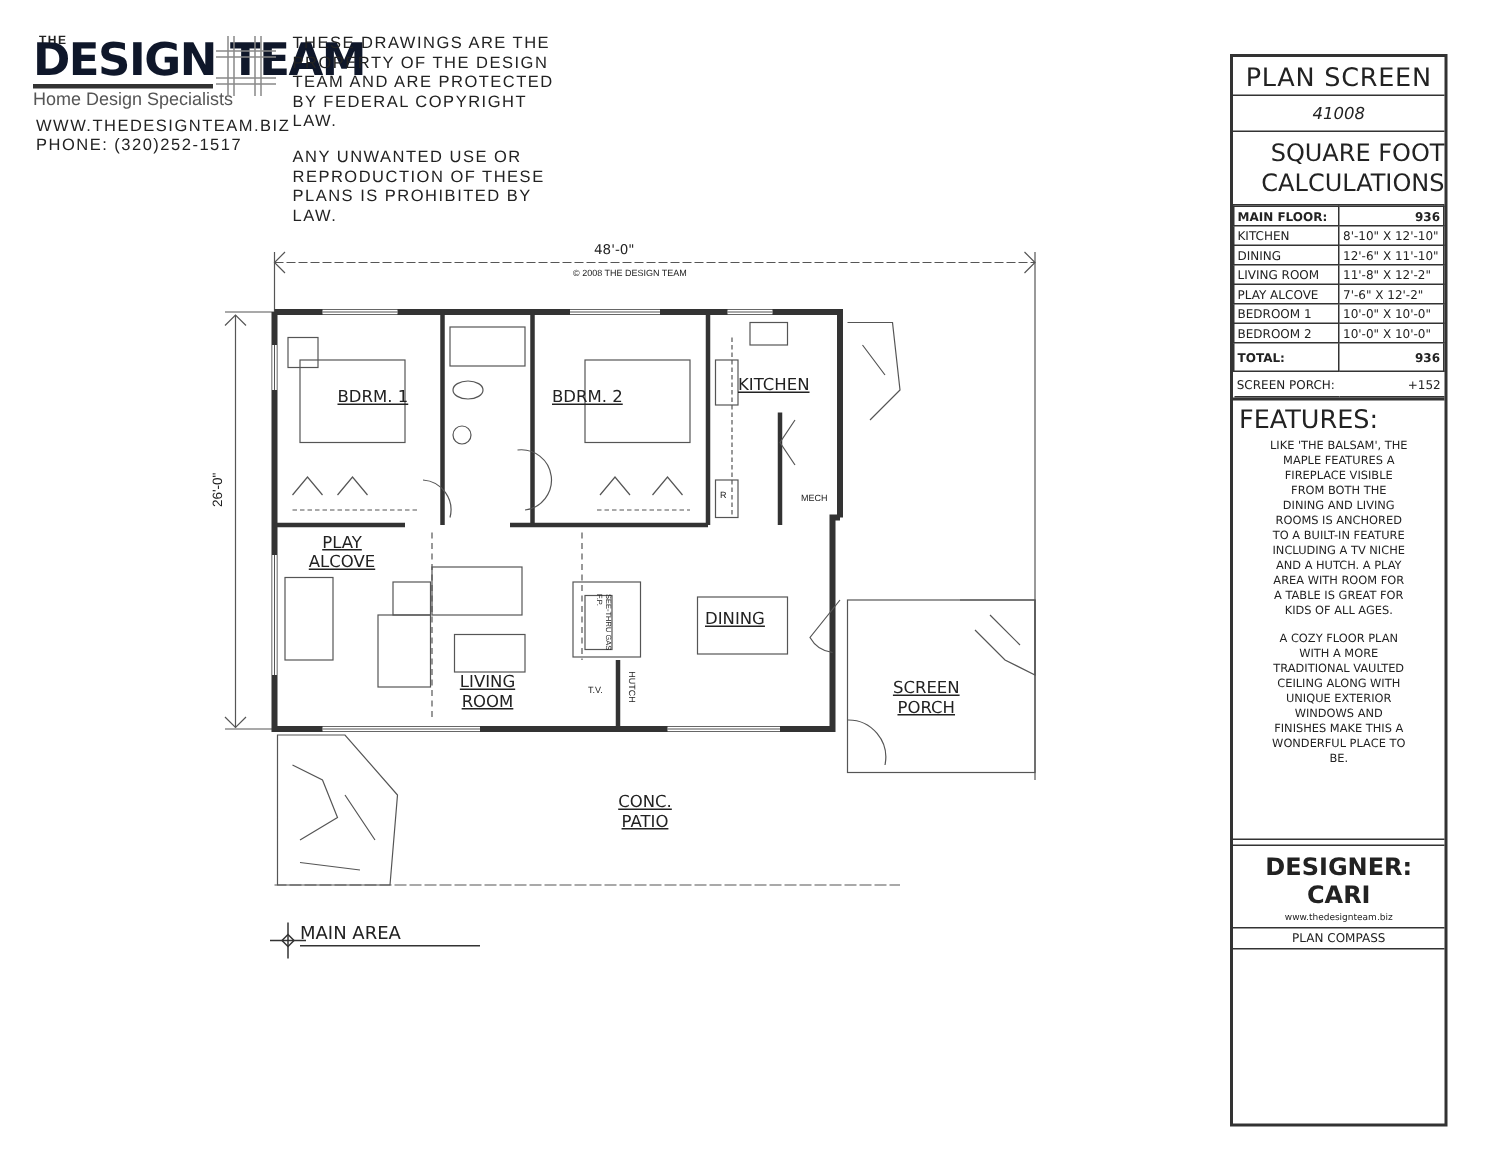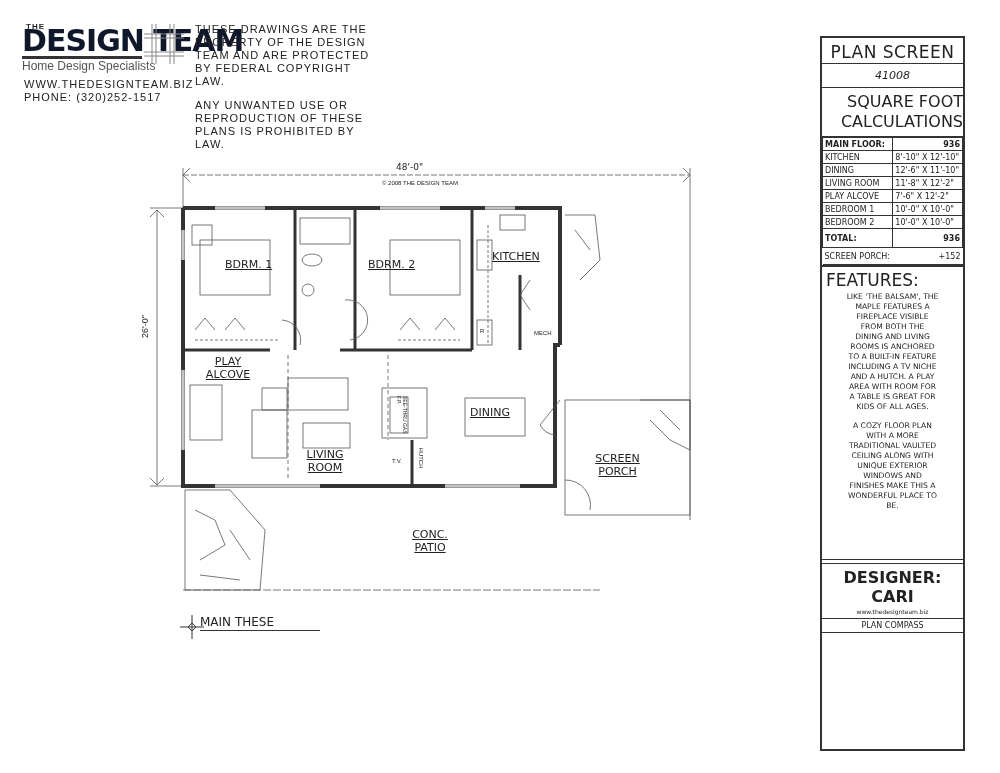--- a/index.html
+++ b/index.html
@@ -179,21 +179,21 @@
 <div class="room" style="left:300px;top:448px;width:50px">LIVING ROOM</div>
 <div class="room" style="left:470px;top:406px">DINING</div>
 <div class="room" style="left:590px;top:452px;width:55px">SCREEN PORCH</div>
 <div class="room" style="left:410px;top:528px;width:40px">CONC. PATIO</div>
 <div class="small" style="left:534px;top:330px">MECH</div>
 <div class="small" style="left:480px;top:328px">R</div>
 <div class="small" style="left:392px;top:458px">T.V.</div>
 <div class="small" style="left:410px;top:455px;transform:rotate(90deg)">HUTCH</div>
 <div class="small" style="left:382px;top:410px;width:40px;font-size:5px;transform:rotate(90deg)">SEE-THRU GAS F.P.</div>
 
-<div class="abs mainfloor">MAIN THESE</div>
+<div class="abs mainfloor">MAIN AREA</div>
 <div class="abs mf-line"></div>
 
 <div class="abs tb">
   <div class="tb-row h1">PLAN SCREEN</div>
   <div class="tb-row pn">41008</div>
   <div class="tb-row sq">SQUARE FOOT CALCULATIONS</div>
   <table class="calc">
     <tbody>
         <tr class="calc-head">
       <td>MAIN FLOOR:</td>

